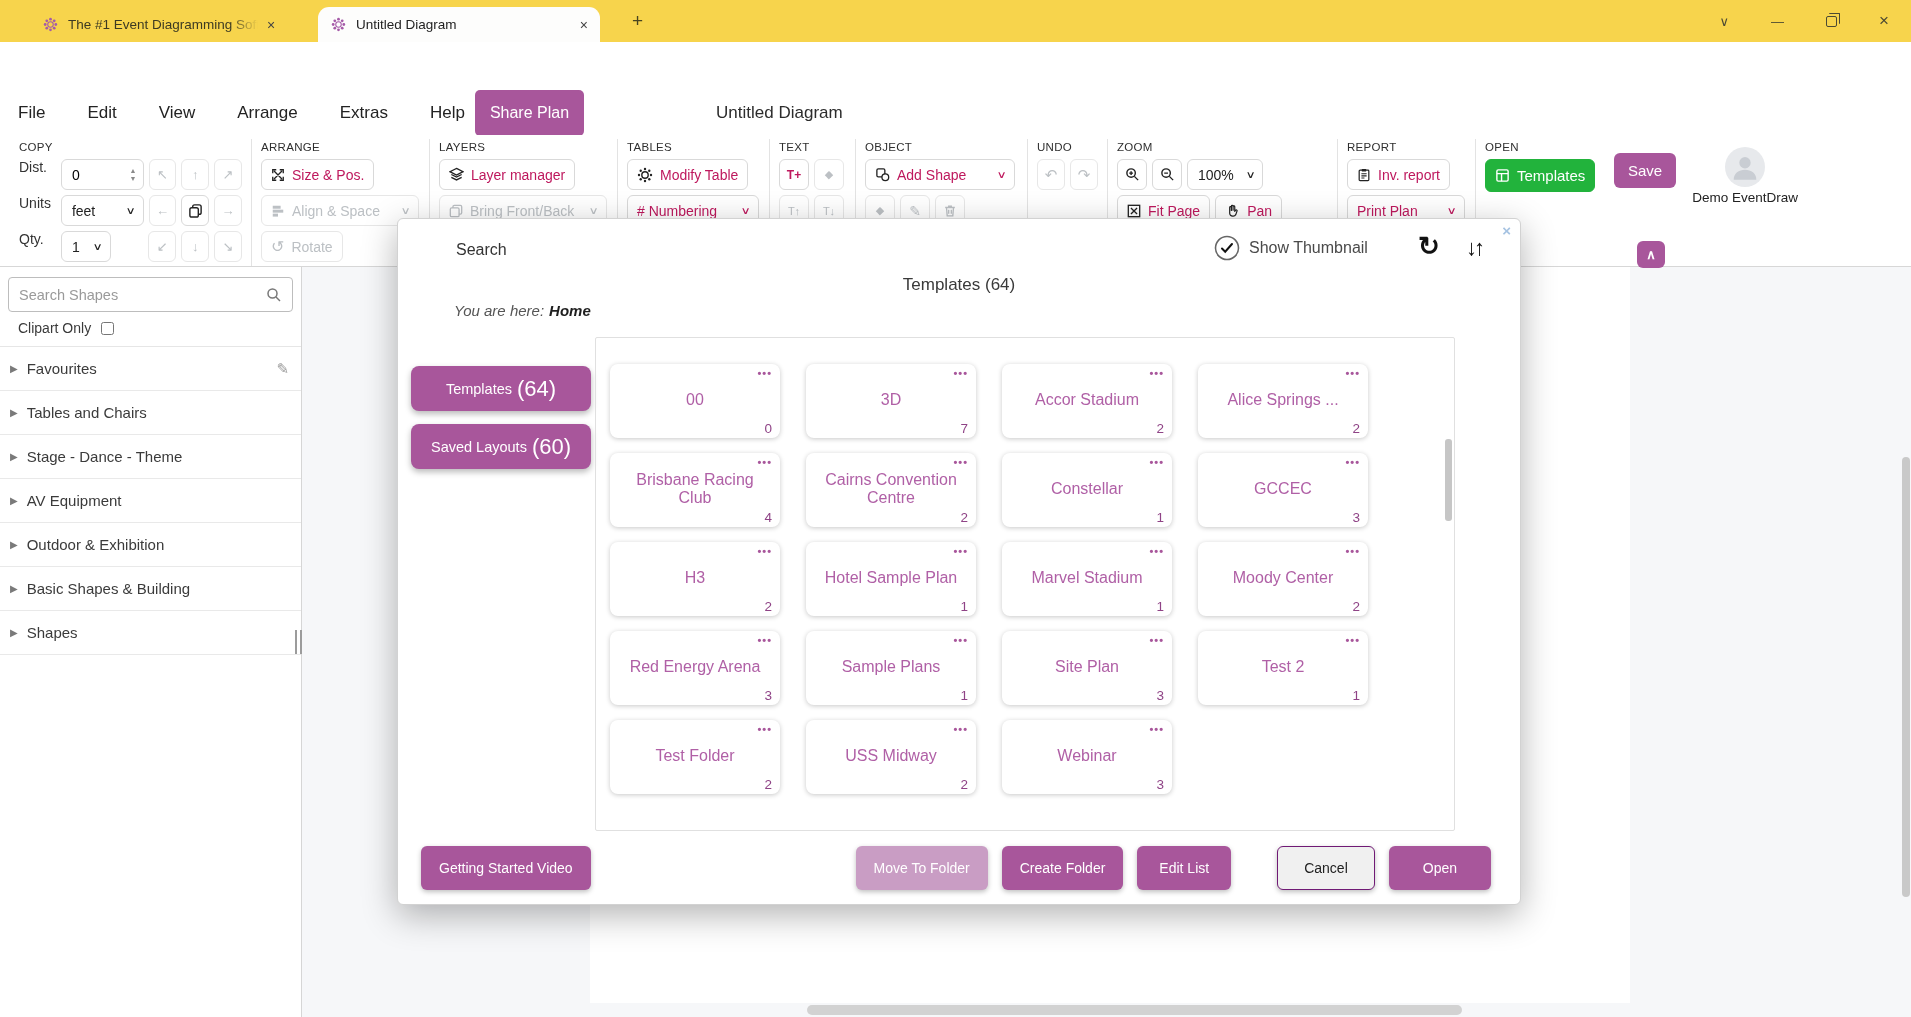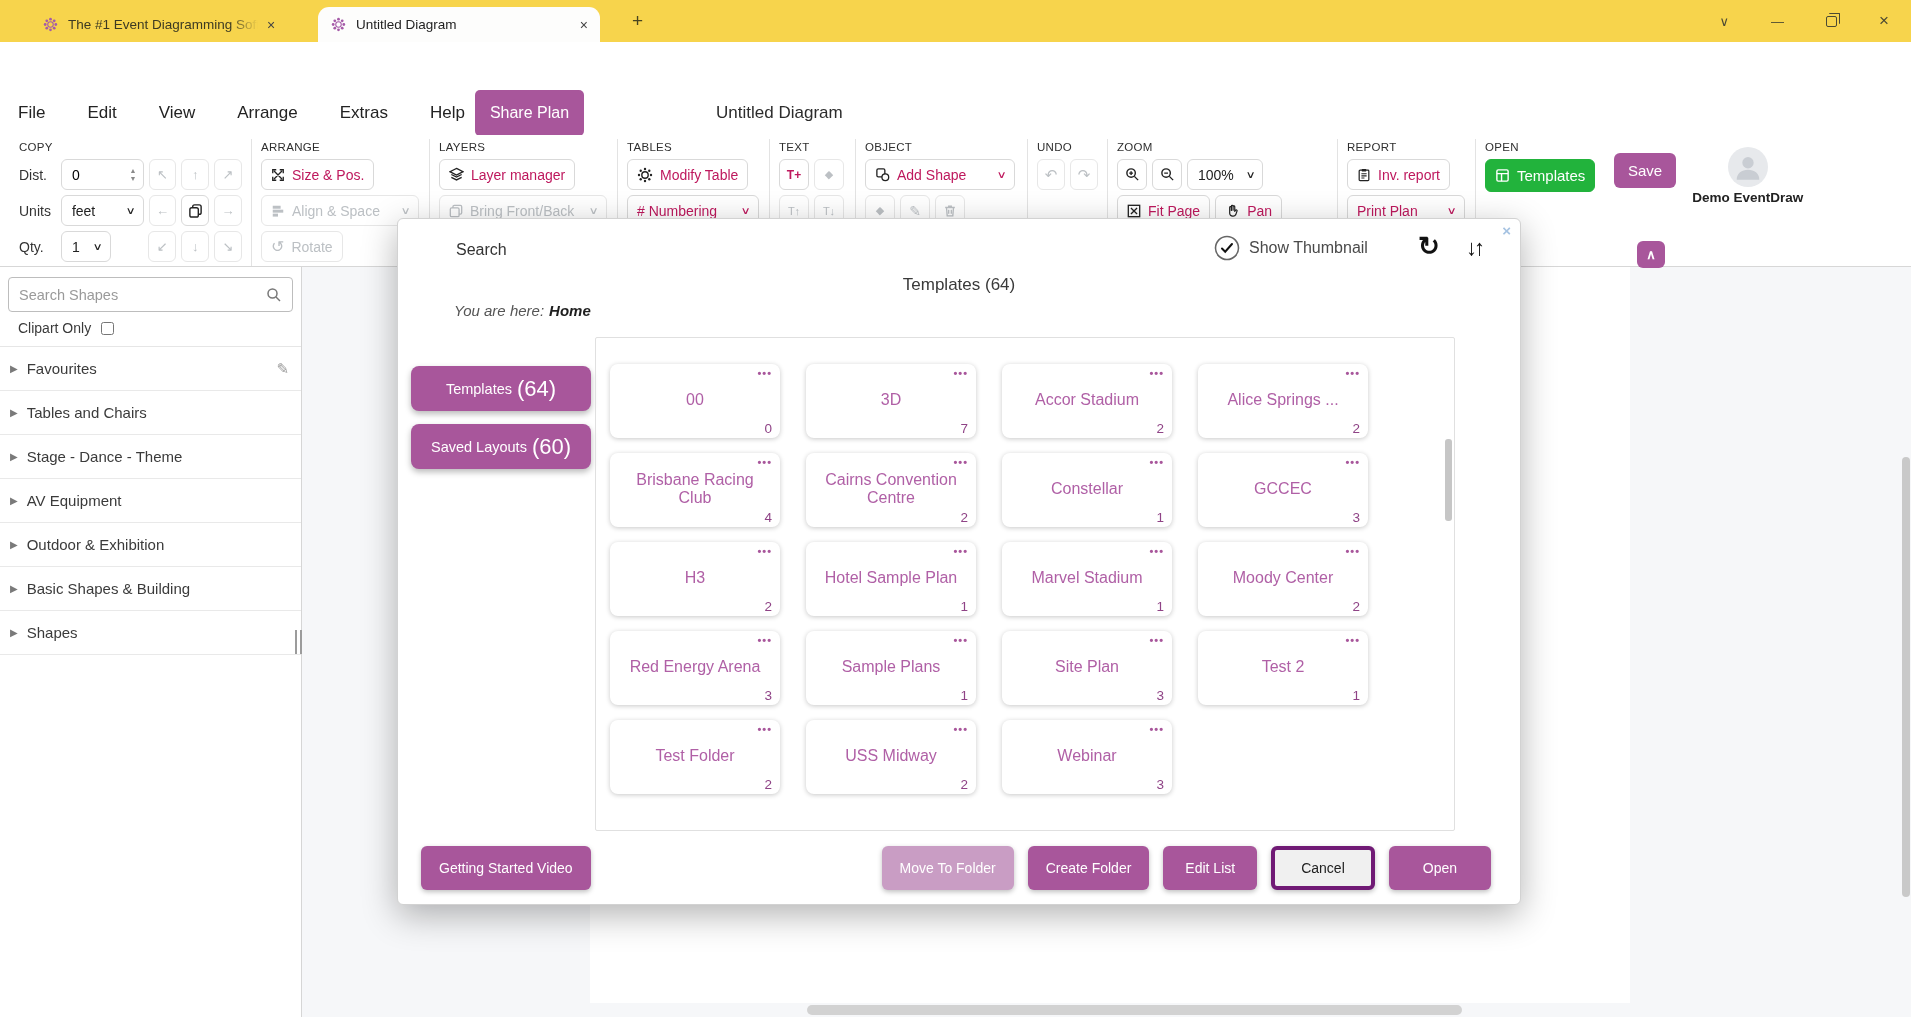--- a/index.html
+++ b/index.html
@@ -33,36 +33,36 @@
   .menubar { position:absolute; left:0; top:90px; width:100%; height:45px; background:#fff; display:flex; align-items:center; font-size:17px; color:#232323; padding-left:18px; }
   .menu-item { margin-right:42px; cursor:default; }
   .share-btn { background:#a8569b; color:#fff; font-size:16px; padding:14px 15px; border-radius:5px; margin-left:6px; }
   .doc-title { margin-left:132px; font-size:17px; color:#2c2c2c; }
 
   
   .ed-toolbar { position:absolute; left:0; top:135px; width:100%; height:132px; background:#fff; border-bottom:1px solid #d7d7d7; display:flex; padding:4px 0 0 10px; }
   .tb-sec { padding:2px 9px 0 9px; border-right:1px solid #e3e3e3; }
   .tb-sec.noline { border-right:none; }
   .tb-label { font-size:11.5px; color:#2f2f2f; letter-spacing:.3px; margin-bottom:6px; }
-  .tb-row { display:flex; gap:5px; margin-bottom:5px; align-items:center; }
+  .tb-row { display:flex; gap:5px; margin-bottom:5px; }
   .tb-btn { height:31px; border:1px solid #d9d9d9; border-radius:6px; background:#fff; display:inline-flex; align-items:center; gap:7px; padding:0 9px; font-size:14px; color:#be185d; white-space:nowrap; }
   .tb-btn.ic { width:30px; padding:0; justify-content:center; }
   .tb-btn.dis { color:#bcc0c4; border-color:#e7e7e7; }
   .tb-btn svg { flex:none; }
   .chev { font-size:10px; transform:scaleX(1.4); margin-left:3px; }
   .fld-lab { width:40px; font-size:14px; color:#333; }
   .spinbox { width:88px; height:31px; border:1px solid #d9d9d9; border-radius:6px; display:flex; align-items:center; padding:0 6px 0 10px; }
   .spinbox input { border:none; outline:none; width:52px; font-size:14px; font-family:inherit; }
   .spin-ar { display:flex; flex-direction:column; font-size:7px; color:#8a8a8a; line-height:1.05; margin-left:auto; }
   .selbox { height:31px; border:1px solid #d9d9d9; border-radius:6px; display:flex; align-items:center; justify-content:space-between; padding:0 8px 0 10px; font-size:14px; color:#222; background:#fff; }
   .arrow-g { font-size:13px; }
   .save-btn { background:#a8569b; color:#fff; font-size:15px; border-radius:6px; height:35px; padding:0 14px; display:inline-flex; align-items:center; margin:14px 0 0 12px; }
   .user-block { margin:8px 0 0 16px; display:flex; flex-direction:column; align-items:center; }
   .user-avatar { width:40px; height:40px; border-radius:50%; background:#e7e9ec; display:flex; align-items:center; justify-content:center; }
-  .user-name { font-size:13.5px; font-weight:700; color:#222; margin-top:3px; white-space:nowrap; }
+  .user-name { font-size:13.5px; font-weight:400; color:#222; margin-top:3px; white-space:nowrap; }
   .green-btn { background:#22b33c; border-color:#22b33c; color:#fff; font-size:15px; height:33px; }
 
   
   .sidebar { position:absolute; left:0; top:267px; width:302px; bottom:0; background:#fff; border-right:1px solid #d6d6d6; }
   .shape-search { margin:10px 8px 6px 8px; height:35px; border:1px solid #bdbdbd; border-radius:4px; display:flex; align-items:center; padding:0 10px; }
   .shape-search input { border:none; outline:none; flex:1; font-size:14.5px; font-family:inherit; color:#333; }
   .shape-search input::placeholder { color:#9a9a9a; }
   .clipart-row { display:flex; align-items:center; gap:10px; padding:2px 0 10px 18px; font-size:14px; color:#3a3a3a; border-bottom:1px solid #e6e6e6; }
   .sb-row { height:44px; display:flex; align-items:center; gap:9px; padding:0 12px 0 10px; border-bottom:1px solid #e9e9e9; font-size:15px; color:#3b3b3b; }
   .sb-tri { font-size:10px; color:#7a7a7a; }
@@ -94,21 +94,21 @@
   .grid { display:grid; grid-template-columns:repeat(4,170px); column-gap:26px; row-gap:15px; padding:26px 14px 14px 14px; }
   .gthumb { position:absolute; right:2px; top:101px; width:7px; height:82px; background:#c6c6c6; border-radius:3px; }
   .card { width:170px; height:74px; background:#fff; border-radius:8px; box-shadow:0 1px 5px rgba(0,0,0,.22); display:flex; flex-direction:column; padding:4px 8px 3px; }
   .card-dots { text-align:right; color:#a8569b; font-size:11px; font-weight:bold; letter-spacing:1px; line-height:10px; }
   .card-name { flex:1; display:flex; align-items:center; justify-content:center; text-align:center; color:#b060a6; font-size:16px; line-height:1.12; padding:0 2px; }
   .card-count { text-align:right; color:#8f4386; font-size:13.5px; line-height:13px; }
   .dlg-footer-left { position:absolute; left:23px; top:627px; }
   .dlg-footer-right { position:absolute; right:29px; top:627px; display:flex; gap:14px; }
   .pbtn { height:44px; border-radius:6px; background:#a8569b; color:#fff; font-size:14px; display:inline-flex; align-items:center; justify-content:center; padding:0 18px; box-shadow:0 2px 5px rgba(0,0,0,.25); white-space:nowrap; }
   .pbtn.dis { background:#c99dc4; }
-  .pbtn.light { background:#f0f0f0; color:#222; border:4px solid #701a75; }
+  .pbtn.light { background:#f0f0f0; color:#222; border:1px solid #701a75;margin-left:32px; }
 
   svg { display:block; }
 </style>
 </head>
 <body>
 
 <div class="stage">
 
   <div class="tabstrip">
     <div class="tab tab-inactive">

